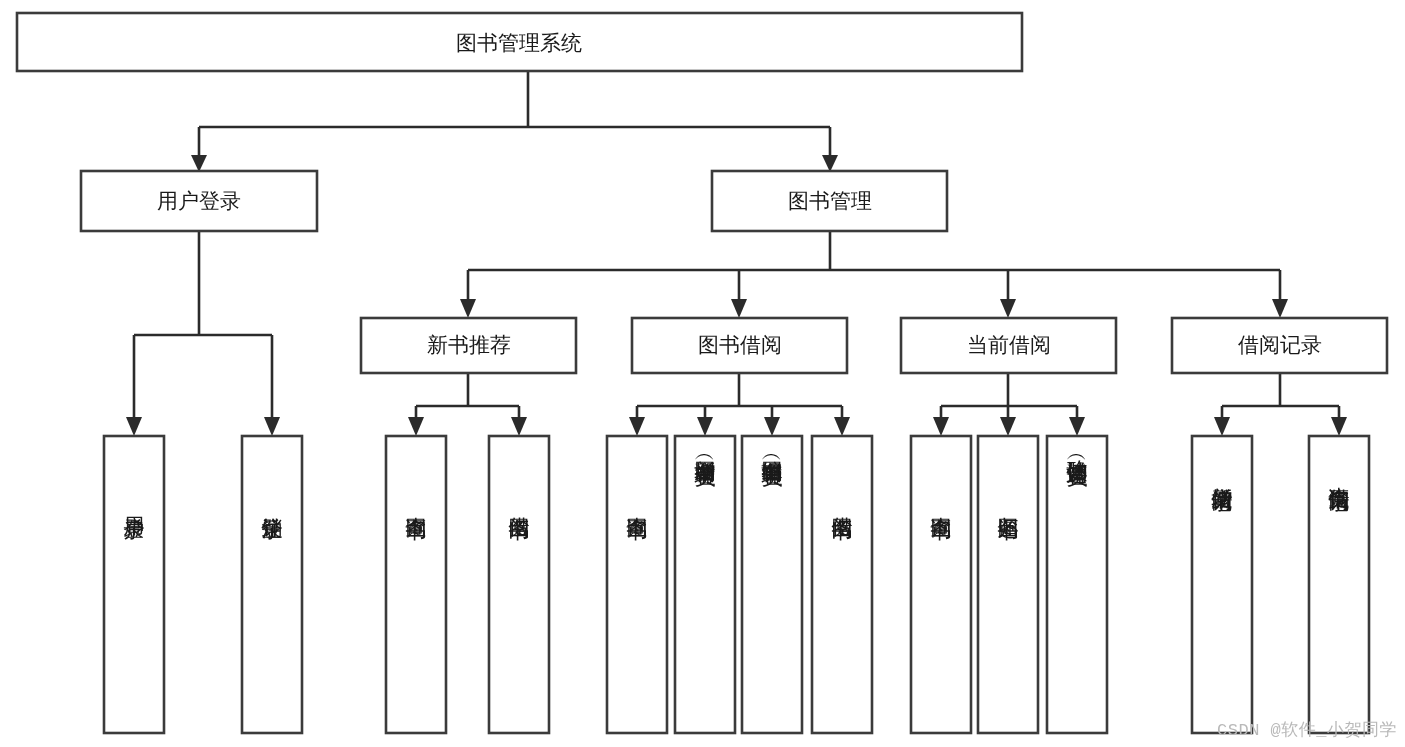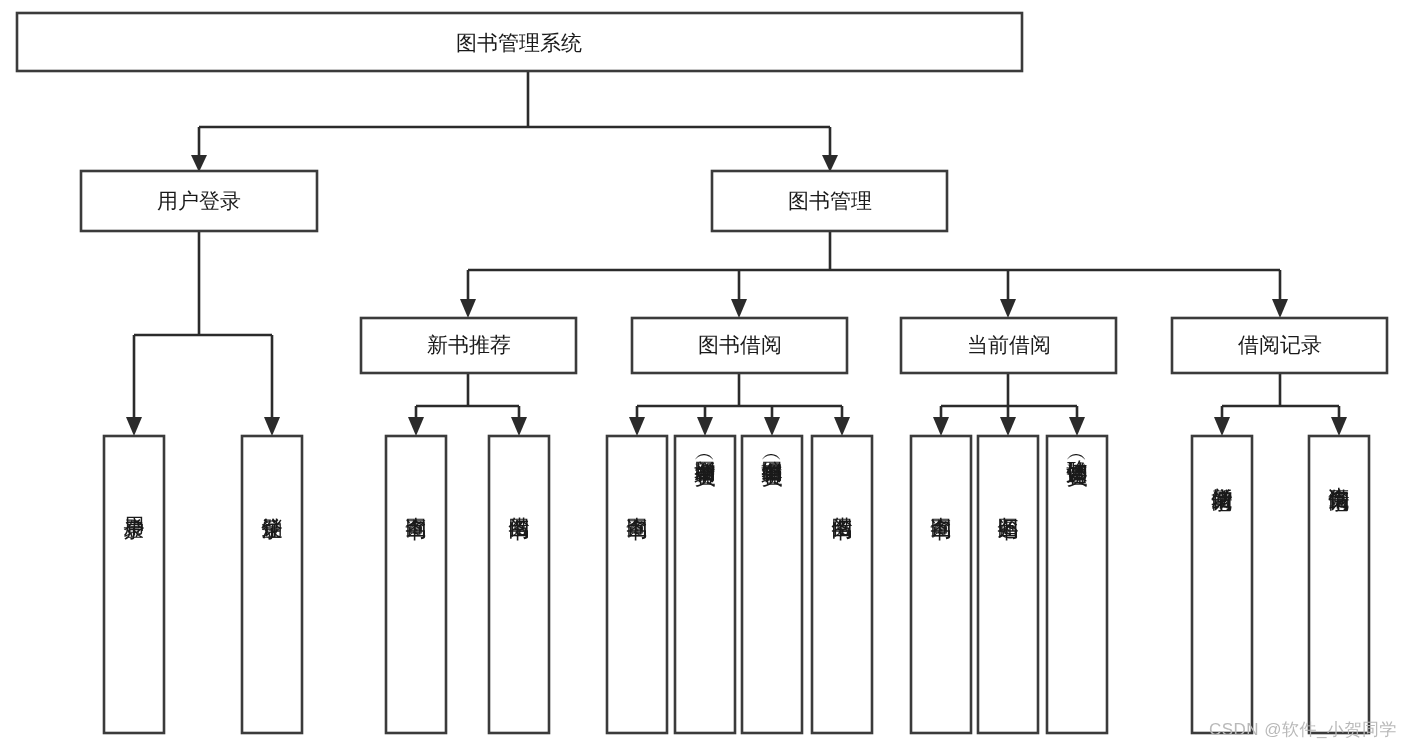--- a/index.html
+++ b/index.html
@@ -63,21 +63,21 @@
     font-size: 21px;
     line-height: 1.05;
     color: #1a1a1a;
     letter-spacing: 1px;
     white-space: nowrap;
   }
   .watermark {
     position: absolute;
     right: 8px;
     bottom: 6px;
-    font-family: Liberation Sans, sans-serif;
+    font-family: Liberation Mono, monospace;
     font-size: 17px;
     color: #b9b9b9;
     letter-spacing: 0.5px;
     pointer-events: none;
     user-select: none;
   }
 </style>
 </head>
 <body>
 

